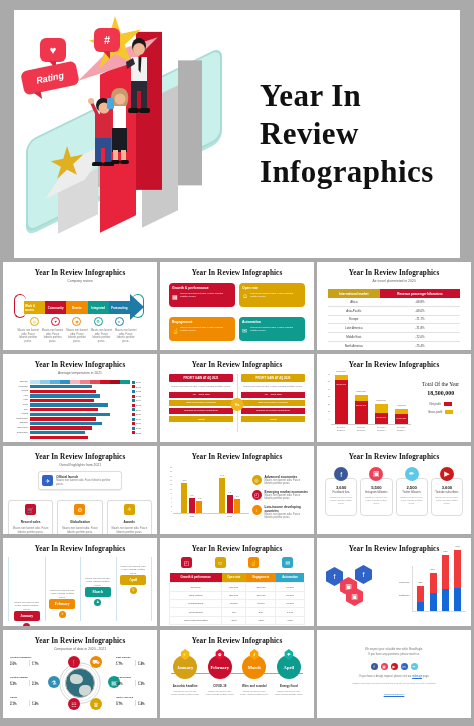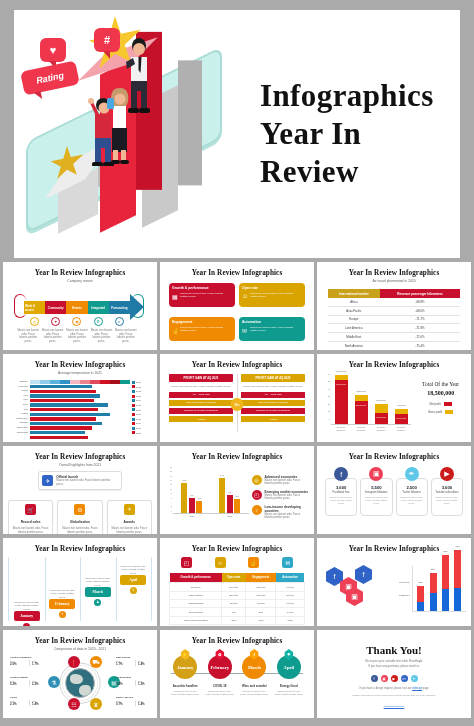--- a/index.html
+++ b/index.html
@@ -316,22 +316,22 @@
         <path d="M7 22h13v22H7z" fill="#fff"></path>
         <path d="M6 44h15v24H6z" fill="#1b1b24"></path>
         <rect x="7" y="66" width="5" height="12" fill="#f0b894"></rect>
         <rect x="15" y="66" width="5" height="12" fill="#f0b894"></rect>
         <rect x="5" y="76" width="9" height="4" rx="2" fill="#111"></rect>
         <rect x="14" y="76" width="9" height="4" rx="2" fill="#111"></rect>
         <rect x="1" y="14" width="7" height="11" rx="1.5" fill="#4aa8e0"></rect>
       </svg>
     </div>
     <div class="hero-title">
+      <span>Year In Review</span>
       <span>Infographics</span>
-      <span>Year In Review</span>
     </div>
   </div>
 
   <div class="grid">
 
     <div class="slide">
       <div class="s-title">Year In Review Infographics</div>
       <div class="s-sub">Company review</div>
       <div class="proc">
         <div class="proc-hook" style="left:6px;top:5px;width:12px;height:24px;border-color:#c8102e;border-right:none;"></div>
@@ -1047,21 +1047,20 @@
               <div class="ctl-circ" style="background: rgb(15, 155, 142);">April<div class="ctl-badge" style="background: rgb(15, 155, 142); filter: brightness(1.15);">☂</div></div>
               <div class="ctl-h">Energy flood</div>
               <div class="ctl-p">Mauris non laoreet odio. Fusce lobortis porttitor purus.</div>
             </div>
           </div>
       </div>
     </div>
 
     <div class="slide">
       <div class="ty">
-        <div class="ty-h">Thank You!</div>
         <div class="ty-p">We respect your valuable time while ShowEagle.</div>
         <div class="ty-p" style="margin-top:1px">If you have any questions, please reach us</div>
         <div class="ty-soc" id="tySoc">
             <span style="background: rgb(59, 89, 152);">f</span>
             <span style="background: rgb(239, 64, 87);">▣</span>
             <span style="background: rgb(204, 27, 27);">▶</span>
             <span style="background: rgb(47, 99, 199);">in</span>
             <span style="background: rgb(95, 200, 232);">✒</span>
           </div>
         <div class="ty-l">

